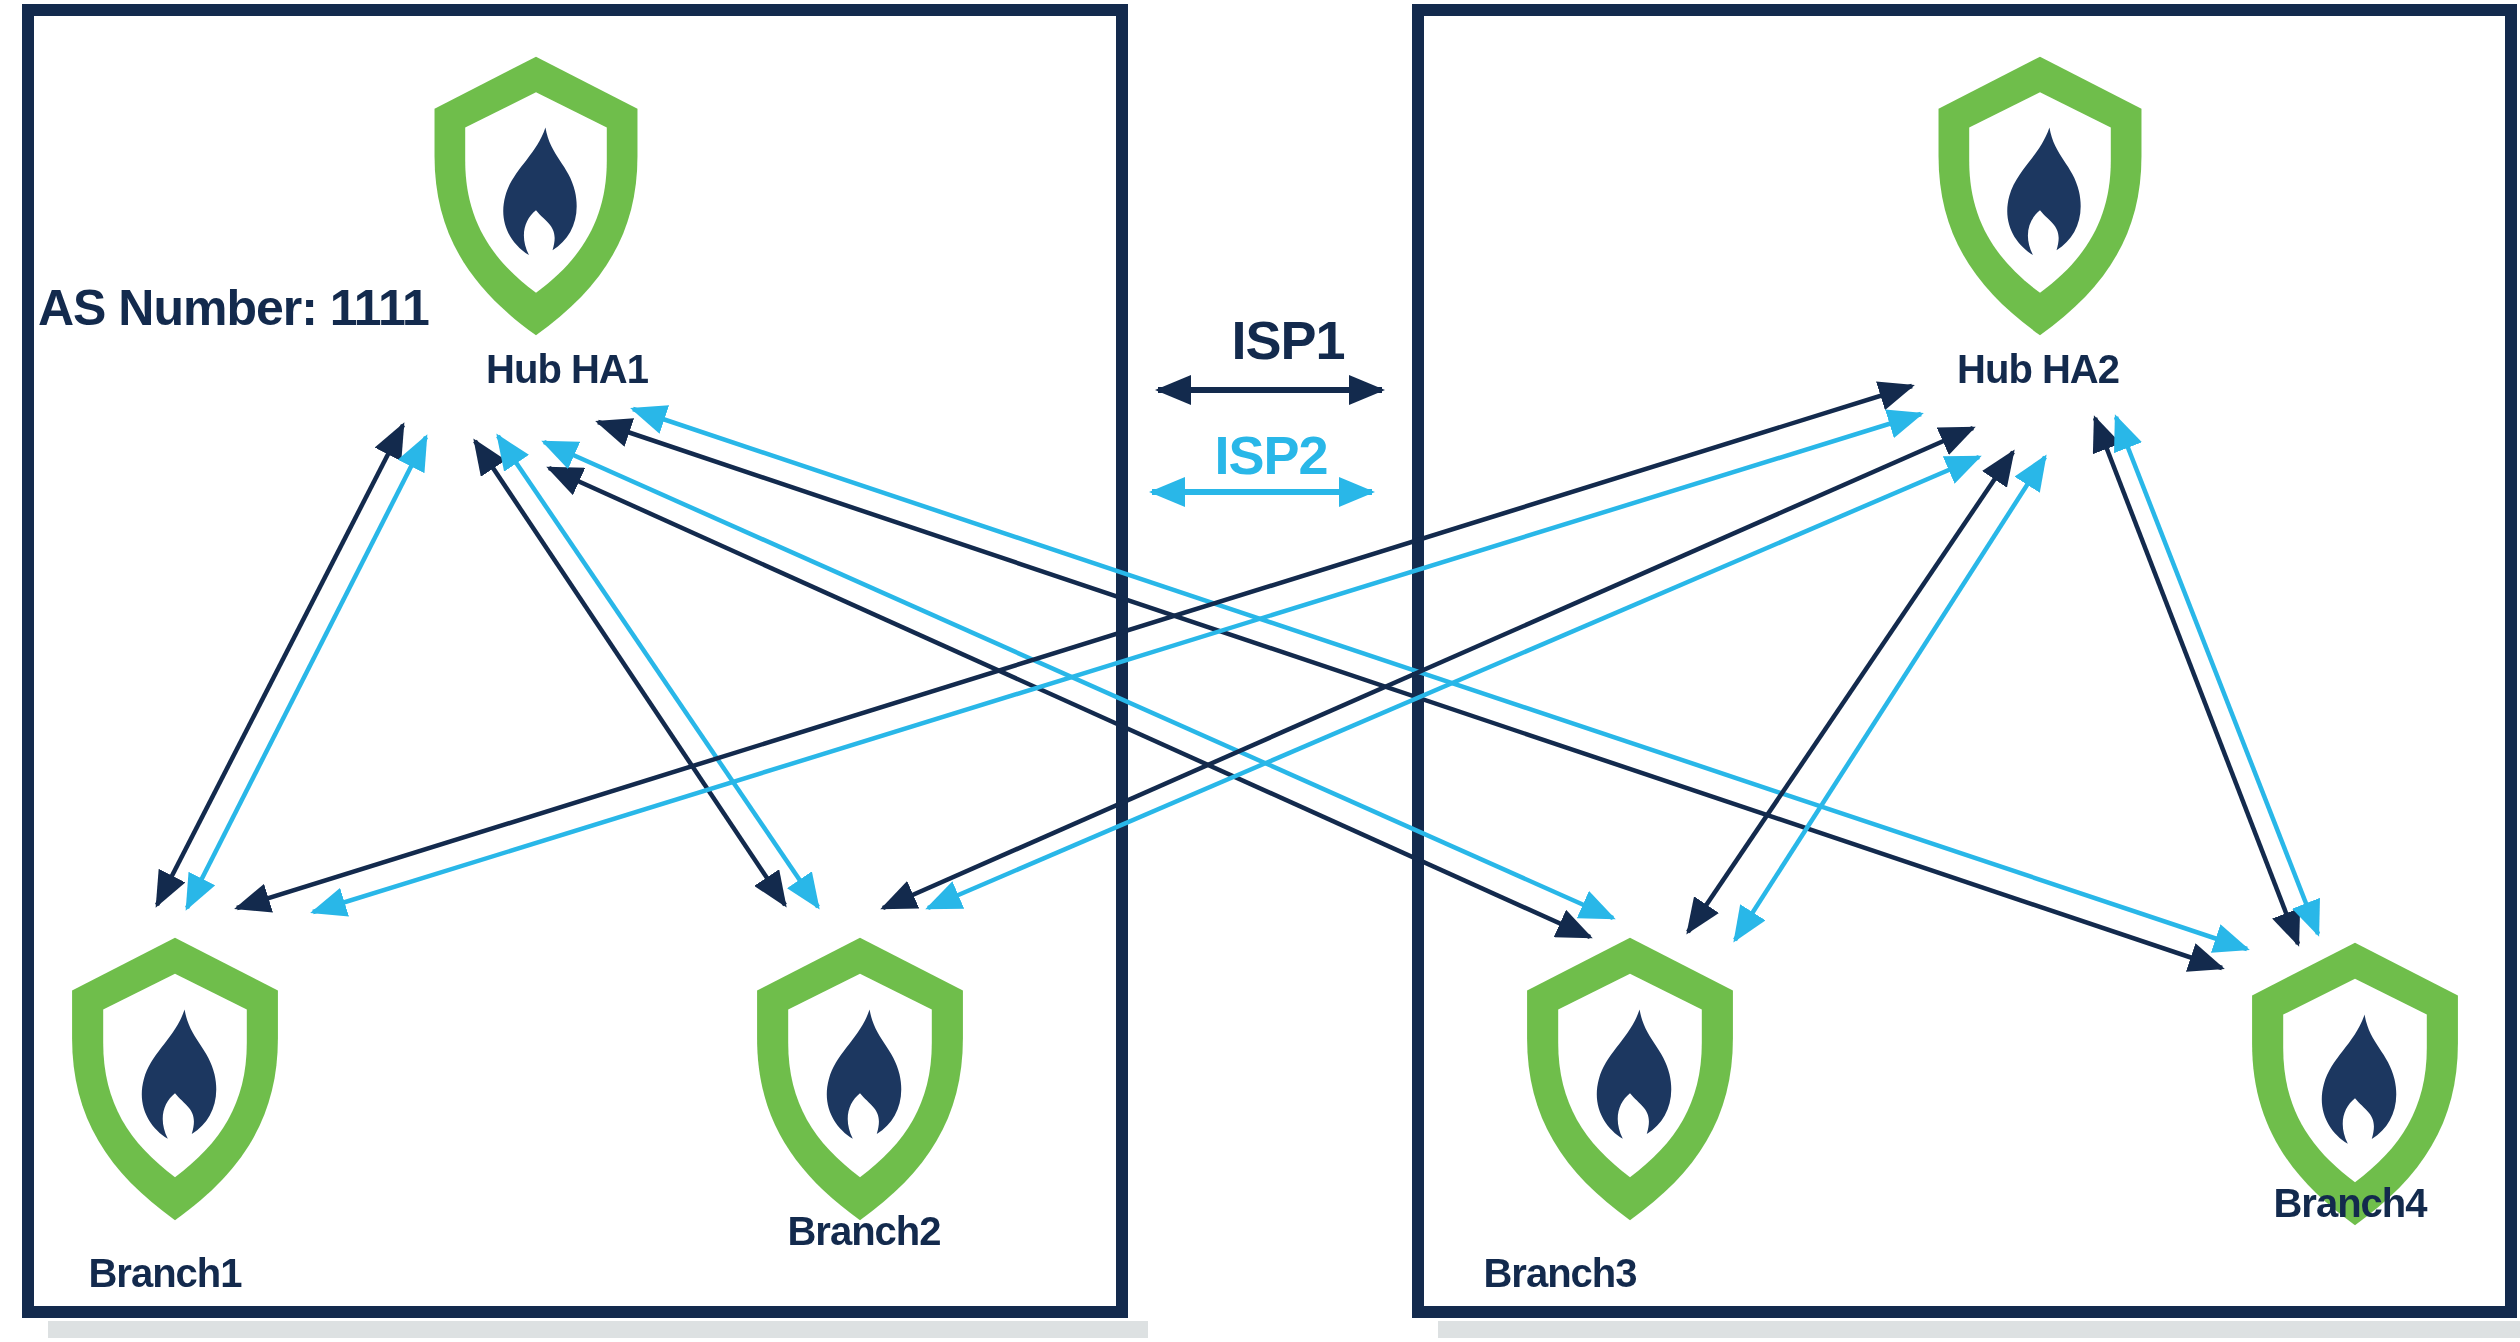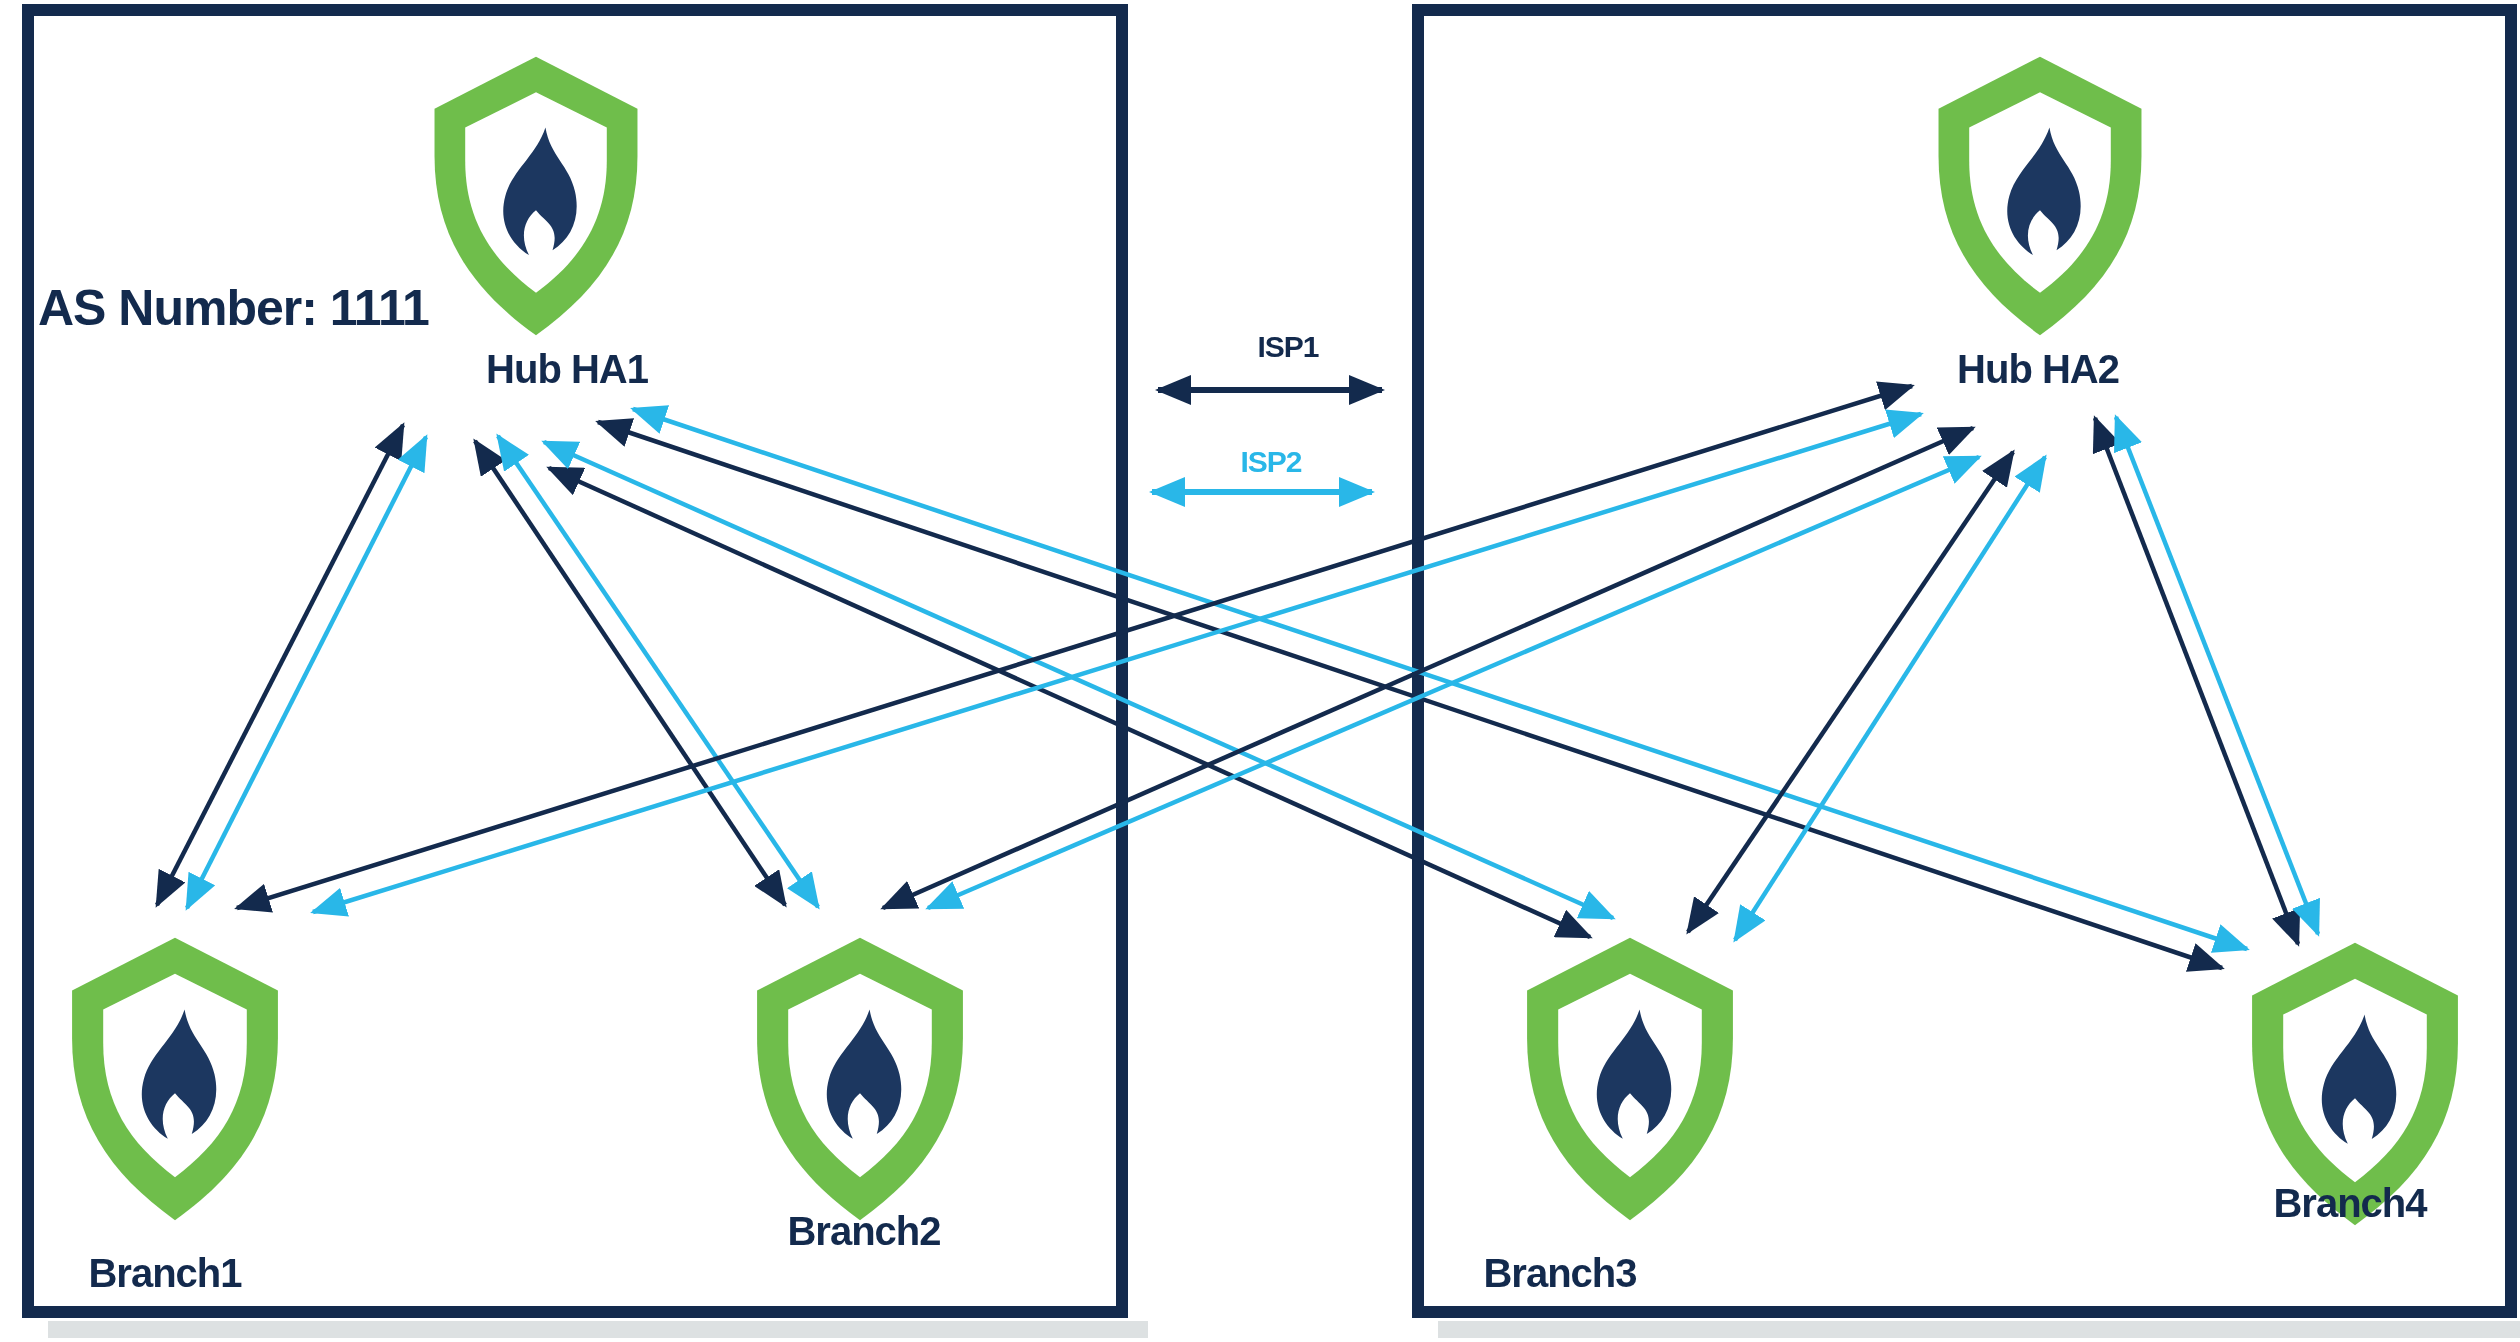--- a/index.html
+++ b/index.html
@@ -17,21 +17,21 @@
   #shadow-as1{left:48px;top:1321px;width:1100px;}
   #shadow-as2{left:1438px;top:1321px;width:1082px;}
   .links-layer{position:absolute;left:0;top:0;width:2520px;height:1342px;}
   .shield{position:absolute;}
   .shield-outer{fill:var(--green);}
   .shield-inner{fill:#FFFFFF;}
   .shield-flame{fill:var(--flame);}
   .lbl{position:absolute;color:var(--navy);font-weight:700;letter-spacing:-1px;white-space:nowrap;}
   .as-label{font-size:50px;line-height:56px;}
   .node-label{font-size:40px;line-height:54px;transform:translateX(-50%);}
-  .legend-label{font-size:30px;line-height:50px;transform:translateX(-50%);margin-top:7px;}
+  .legend-label{font-size:54px;line-height:50px;transform:translateX(-50%);}
   #legend-isp2-label{color:var(--cyan);text-align:center;}
 </style>
 </head>
 <body>
 
 <svg width="0" height="0" style="position:absolute" aria-hidden="true">
   <defs>
     <g id="shield-sym">
       <path class="shield-outer" d="M50 2 L93 24 L93 44 C93 77 78 100 50 120 C22 100 7 77 7 44 L7 24 Z"></path>
       <path class="shield-inner" d="M50 17 L80 32 L80 46 C80 71 69 88 50 102 C31 88 20 71 20 46 L20 32 Z"></path>

